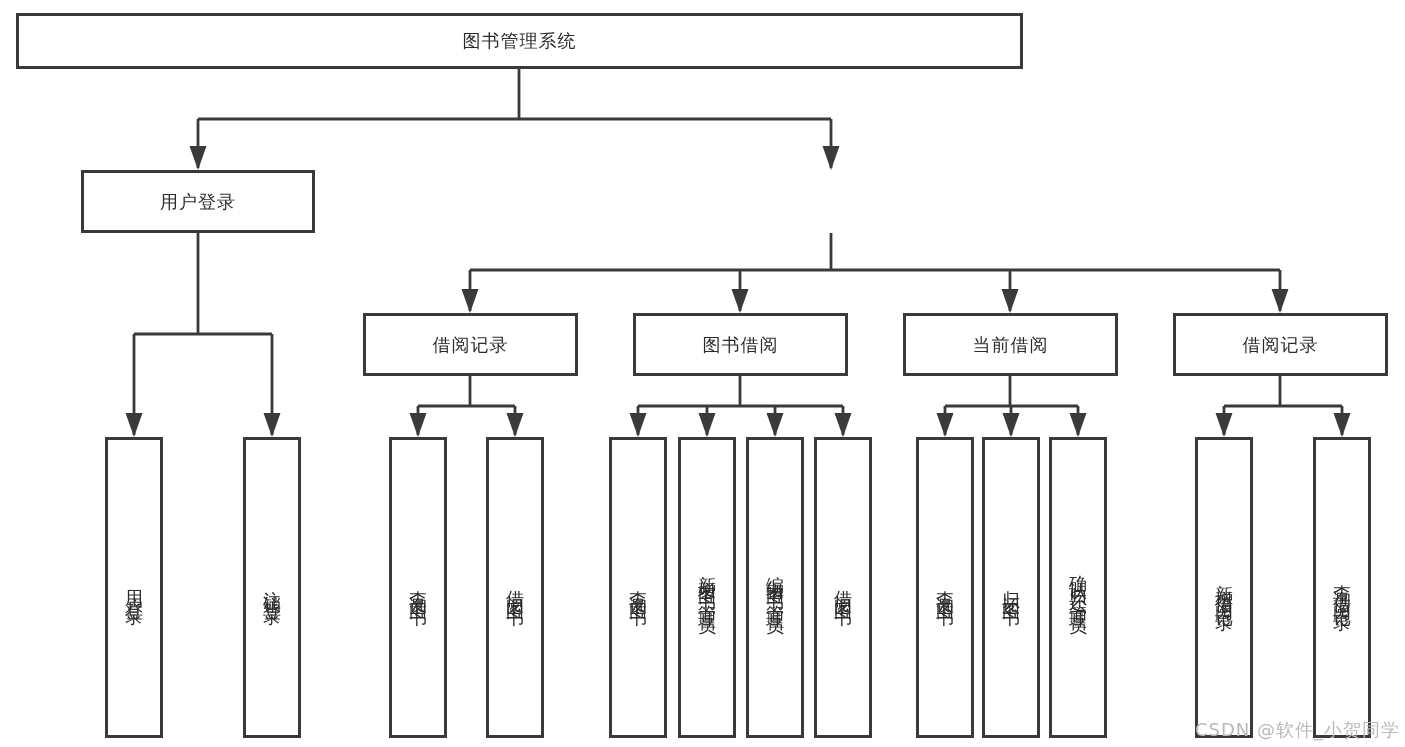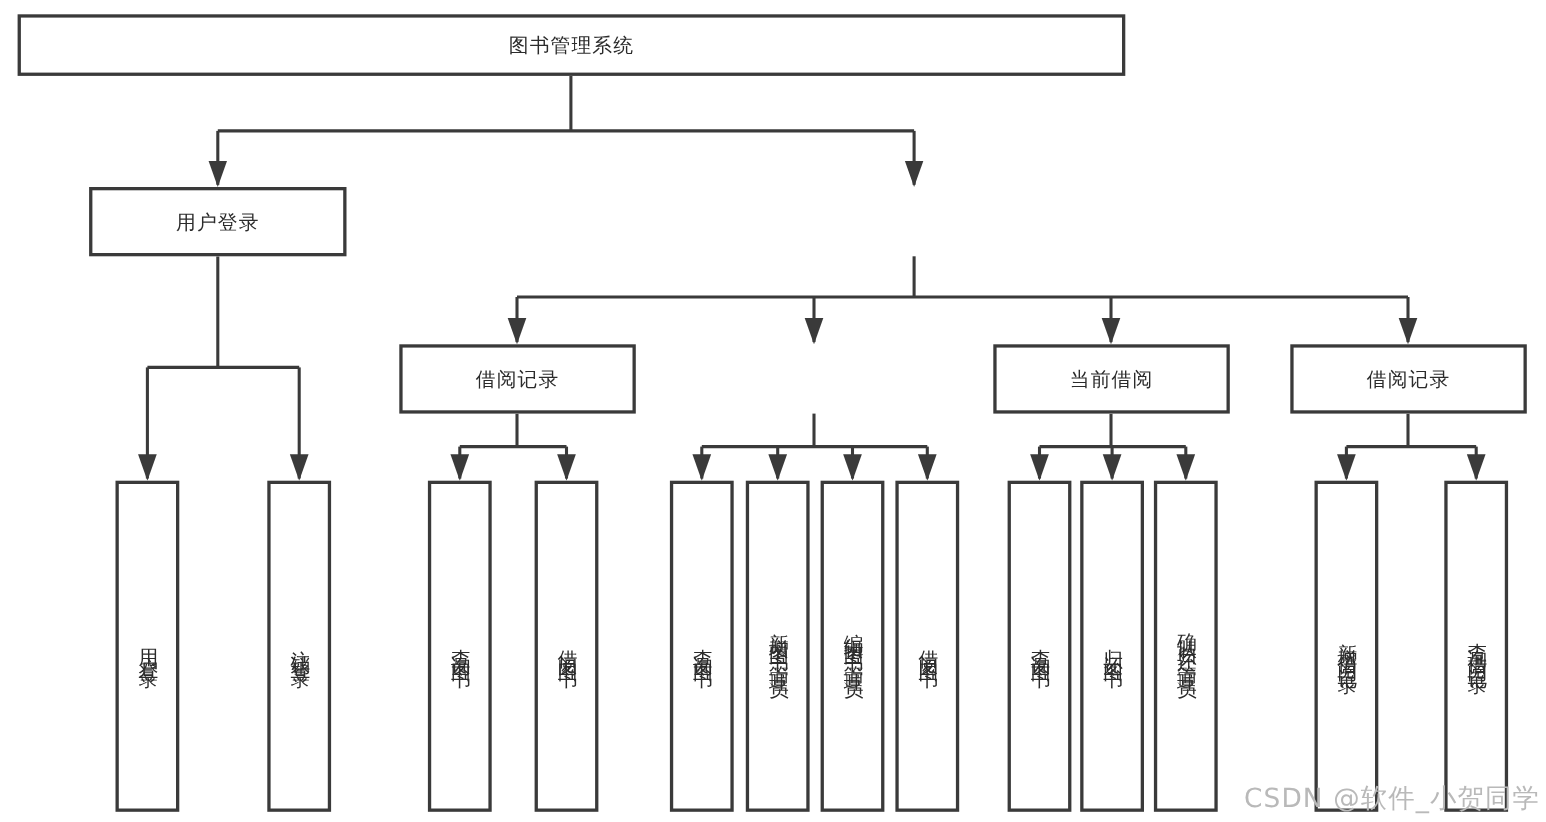--- a/index.html
+++ b/index.html
@@ -25,21 +25,21 @@
   .box .hlabel{white-space:nowrap;letter-spacing:1px;}
   .box .vtext{
     writing-mode:vertical-rl;
     letter-spacing:6px;
     line-height:1;
     white-space:nowrap;
   }
   .watermark{
     position:absolute;z-index:3;
     right:5px;bottom:5px;
-    font-size:24px;
+    font-size:18px;
     color:#b9b9b9;
     letter-spacing:1px;
     white-space:nowrap;
   }
 </style>
 </head>
 <body>
 
 <div class="canvas">
 
@@ -95,20 +95,23 @@
     <span class="hlabel">图书管理系统</span>
   </div>
 
   <div class="box" style="left:81px;top:170px;width:234px;height:63px">
     <span class="hlabel">用户登录</span>
   </div>
 
   <div class="box" style="left:363px;top:313px;width:215px;height:63px">
     <span class="hlabel">借阅记录</span>
   </div>
+  <div class="box" style="left:633px;top:313px;width:215px;height:63px">
+    <span class="hlabel">图书借阅</span>
+  </div>
   <div class="box" style="left:903px;top:313px;width:215px;height:63px">
     <span class="hlabel">当前借阅</span>
   </div>
   <div class="box" style="left:1173px;top:313px;width:215px;height:63px">
     <span class="hlabel">借阅记录</span>
   </div>
 
   <div class="box" style="left:105px;top:437px;width:58px;height:301px">
     <span class="vtext">用户登录</span>
   </div>

